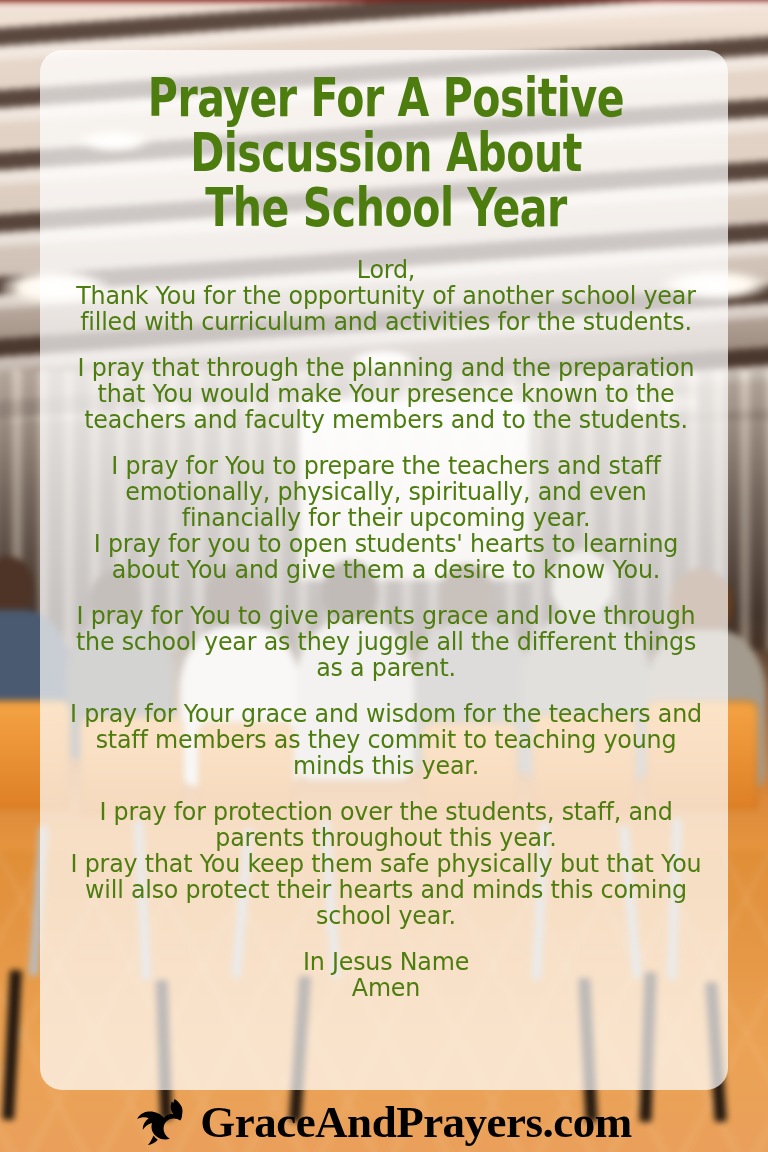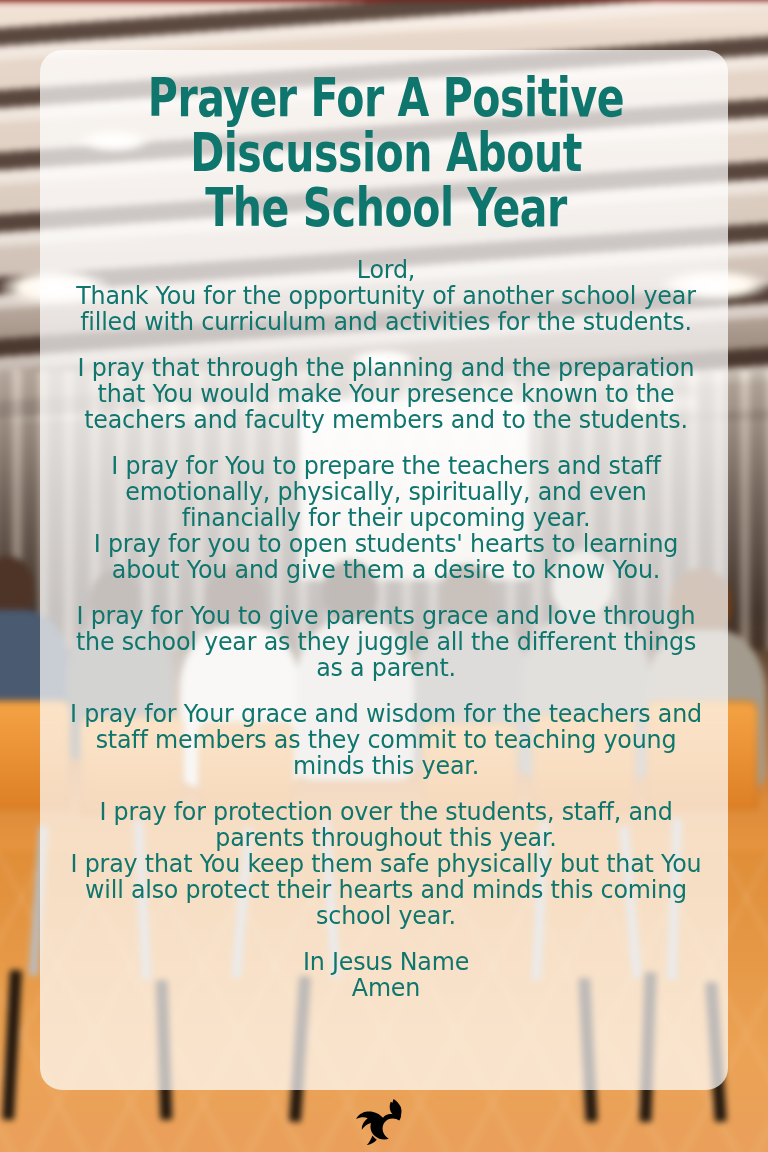--- a/index.html
+++ b/index.html
@@ -159,21 +159,21 @@
   
   .content {
     position: absolute;
     left: 40px;
     top: 50px;
     width: 688px;
     height: 1040px;
     box-sizing: border-box;
     padding: 14px 6px 0 10px;
     text-align: center;
-    color: #0f766e;
+    color: #4d7c0f;
   }
 
   .title {
     font-family: "Liberation Sans Narrow", "DejaVu Sans Condensed", "Liberation Sans", sans-serif;
     font-weight: 700;
     font-size: 53px;
     line-height: 1.04;
     letter-spacing: -0.5px;
     transform: scaleX(0.86);
     transform-origin: center top;
@@ -324,15 +324,16 @@
                               C30 62 33 72 41 79 C49 86 60 88 70 85
                               C62 80 57 72 57 63 C57 56 61 49 68 45
                               C76 41 85 42 92 47 C96 41 97 33 94 26
                               C91 19 84 12 74 8 Z"></path>
         <path fill="#000" d="M80 2 C86 6 92 12 95 19 C97 25 97 31 95 36
                               C91 30 85 25 79 23 C77 16 77 8 80 2 Z"></path>
         <path fill="#000" d="M36 78 C33 86 29 93 24 98 C32 97 40 93 45 87
                               C42 85 39 82 36 78 Z"></path>
       </svg>
     </span>
+    <span class="brand-text">GraceAndPrayers.com</span>
   </div>
 
 </div>
 
 </body></html>

